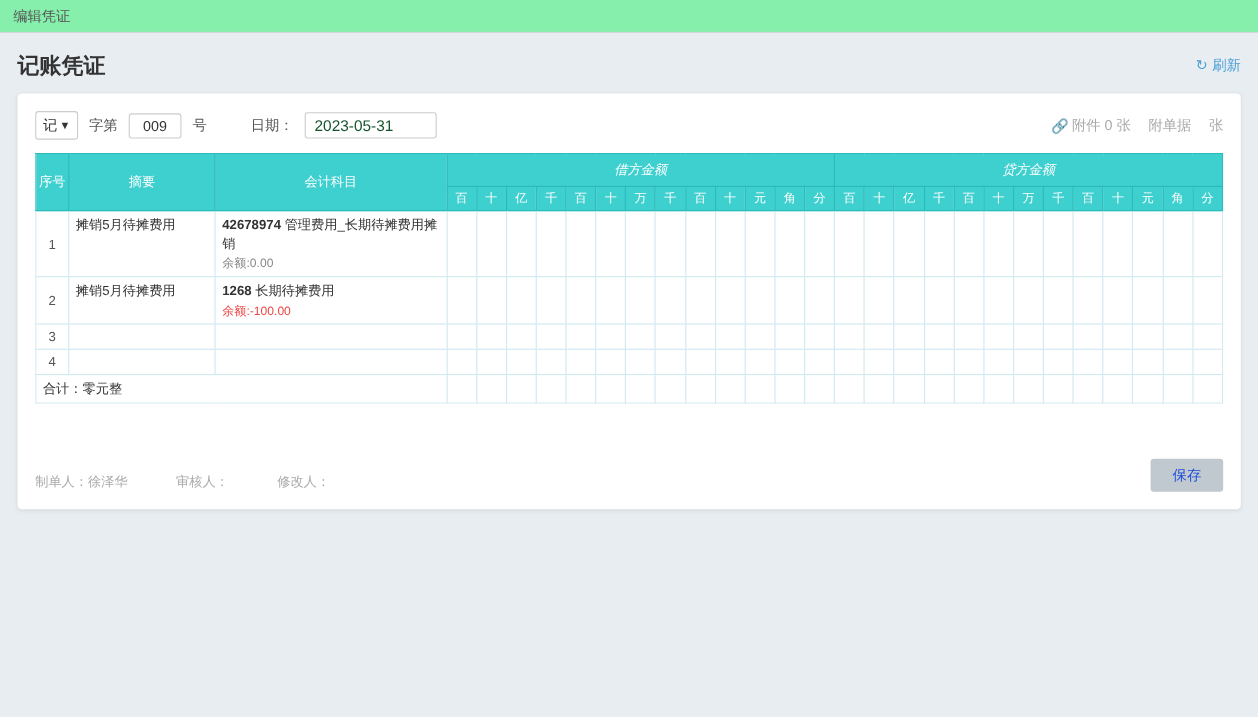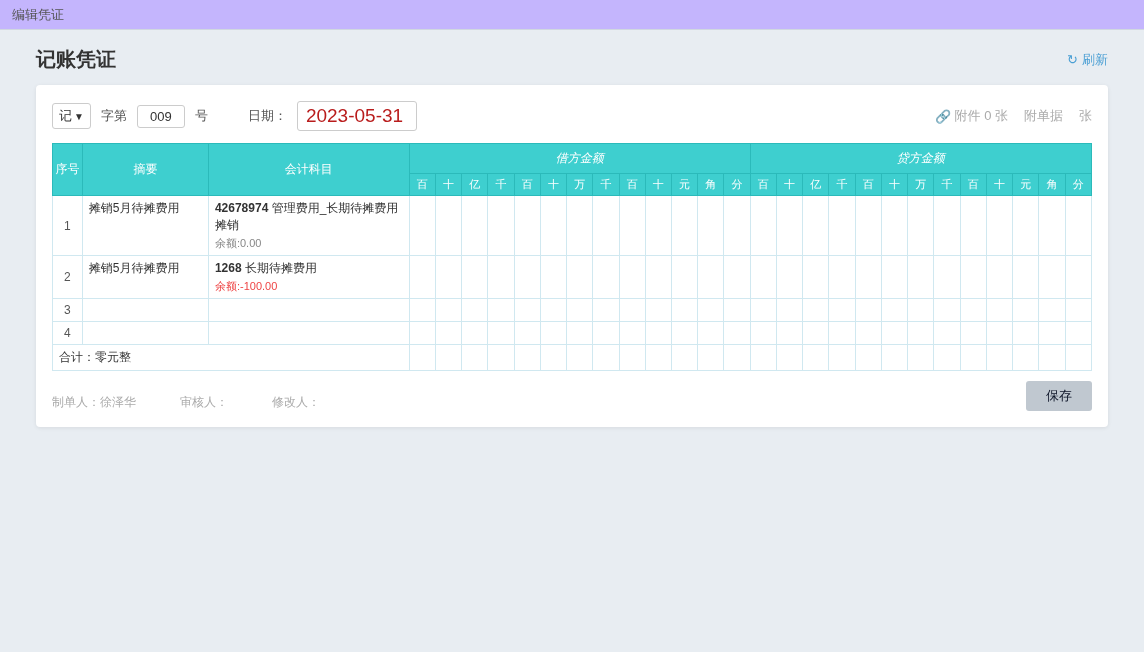--- a/index.html
+++ b/index.html
@@ -5,33 +5,33 @@
     * { box-sizing: border-box; margin: 0; padding: 0; }
     body {
       font-family: 'Microsoft YaHei', Arial, sans-serif;
       font-size: 13px;
       background: #e8edf2;
       width: 1144px;
       height: 652px;
       overflow: hidden;
     }
     .title-bar {
-      background: #c4b5fd;
+      background: #86efac;
       border-bottom: 1px solid #d0d8e0;
       padding: 6px 12px;
       font-size: 13px;
       color: #555;
       height: 30px;
       display: flex;
       align-items: center;
       text-align: center;
     }
     .main-content {
       background: #e8edf2;
-      padding: 16px 36px;
+      padding: 16px 16px;
       height: calc(652px - 30px);
       overflow: hidden;
     }
     .page-header {
       display: flex;
       justify-content: space-between;
       align-items: center;
       margin-bottom: 12px;
     }
     .page-title {
@@ -90,22 +90,22 @@
     }
     .date-label {
       color: #555;
       margin-left: 30px;
     }
     .date-input {
       border: 1px solid #ccc;
       border-radius: 3px;
       padding: 3px 8px;
       width: 120px;
-      font-size: 19px;
-      color: #b91c1c;
+      font-size: 14px;
+      color: #14532d;
     }
     .right-actions {
       margin-left: auto;
       display: flex;
       align-items: center;
       gap: 16px;
       color: #aaa;
       font-size: 13px;
     }
     .attach-link {
@@ -183,26 +183,27 @@
       margin-top: 10px;
       display: flex;
       align-items: flex-end;
       gap: 44px;
       color: #aaa;
       font-size: 12px;
     }
     .save-btn {
       margin-left: auto;
       background: #c0c8d0;
-      color: #0f172a;
+      color: #1d4ed8;
       border: none;
       border-radius: 3px;
       padding: 6px 20px;
       font-size: 13px;
       cursor: pointer;
+      margin-top: 40px;
     }
     .col-header-merged {
       text-align: center;
       font-style: italic;
     }
     .chevron {
       font-size: 10px;
     }
     .table-wrapper {
       overflow: hidden;

